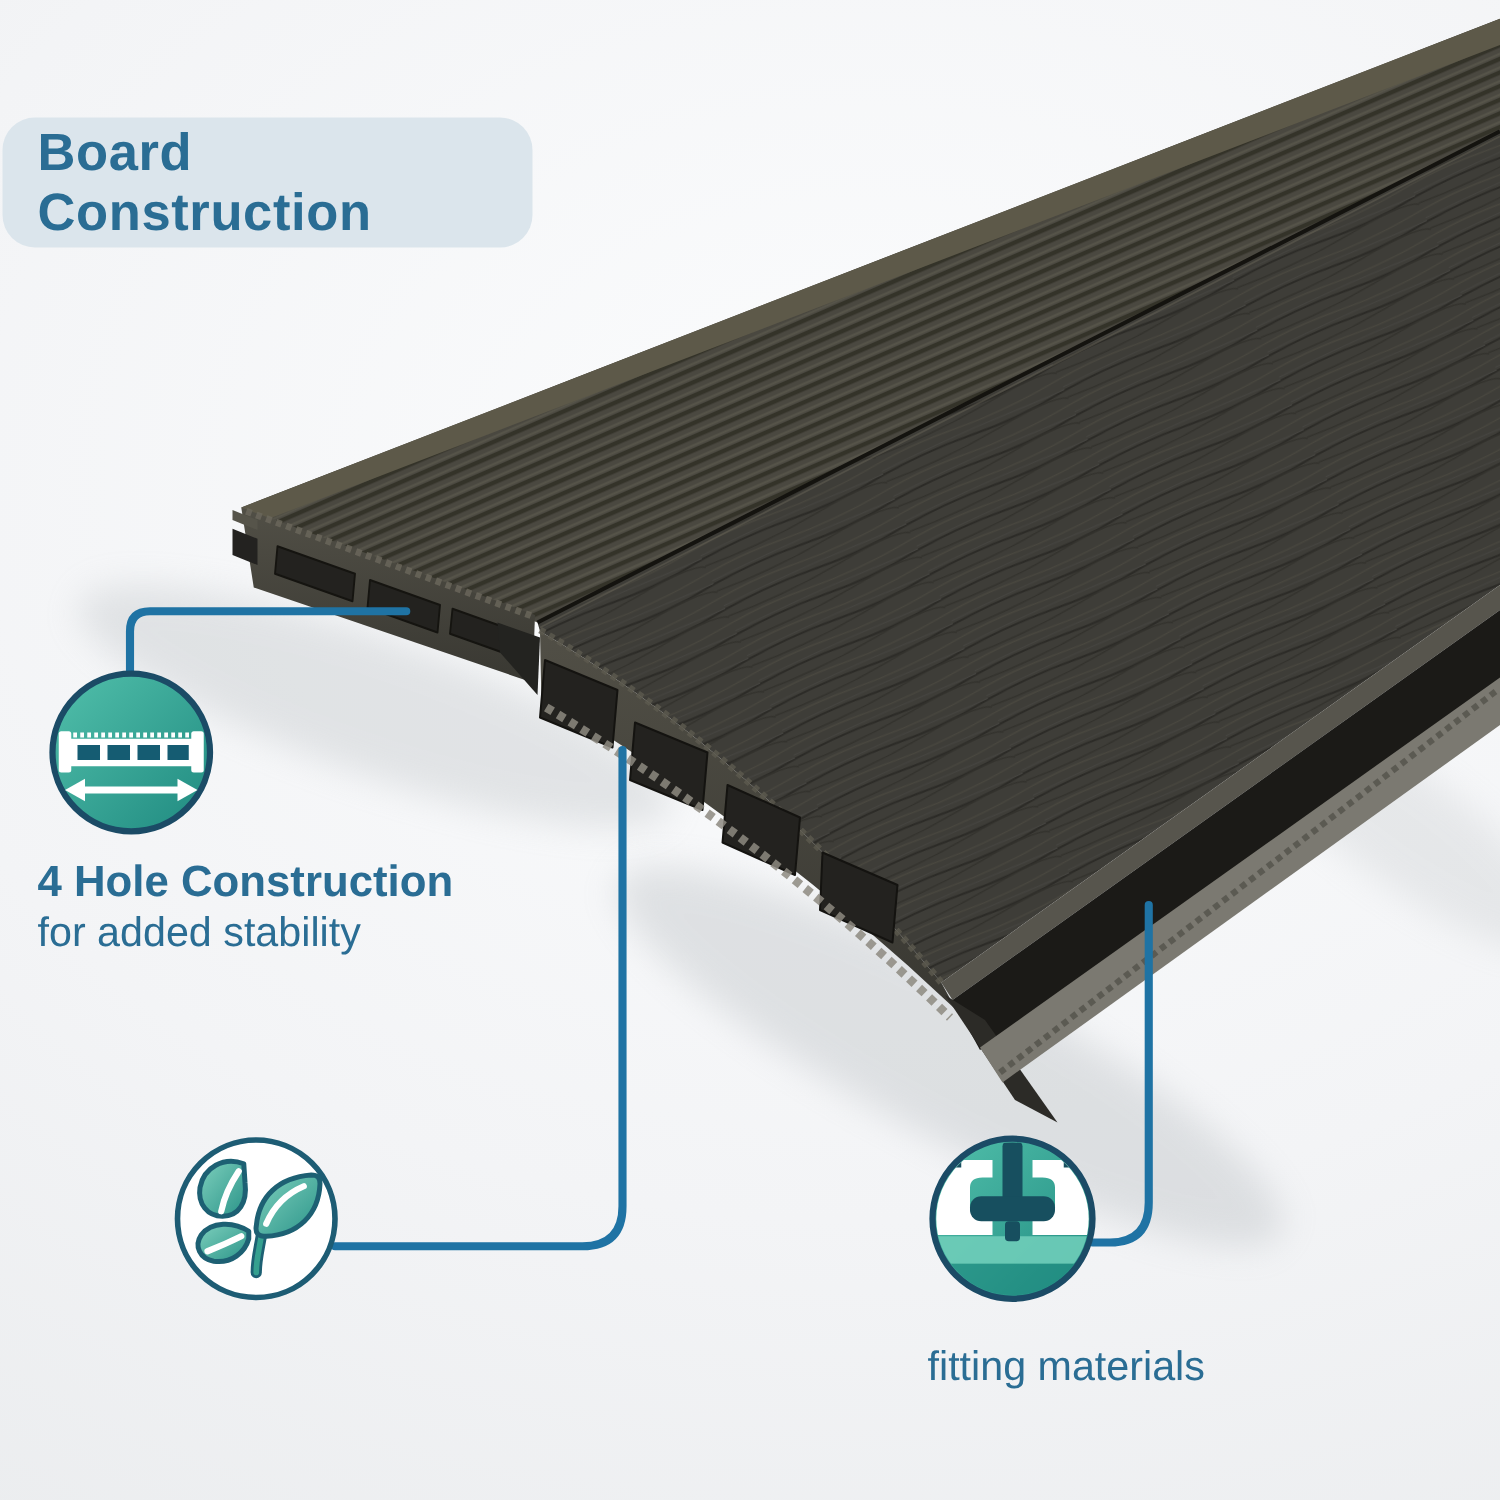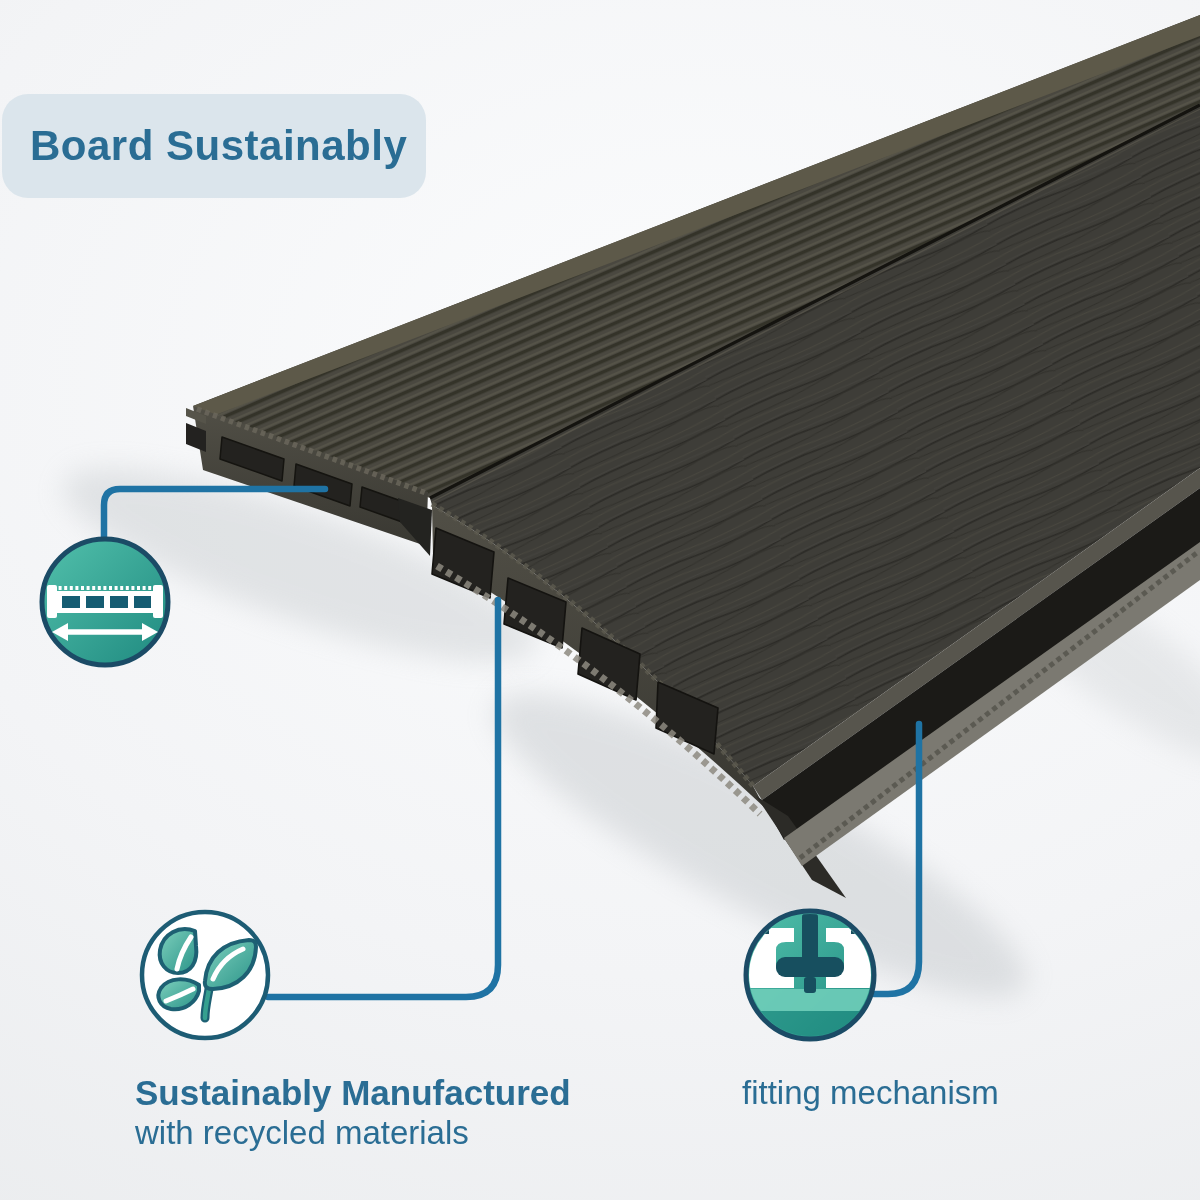--- a/index.html
+++ b/index.html
@@ -107,21 +107,21 @@
     </g>
   </svg>
 
   <svg class="abs" style="left:0;top:0" width="1200" height="1200" viewBox="0 0 1200 1200">
     <path class="connector" d="M325,489 L120,489 Q104,489 104,505 L104,537"></path>
     <path class="connector" d="M268,997 L466,997 Q498,997 498,965 L498,600"></path>
     <path class="connector" d="M874,994 L888,994 Q919,994 919,962 L919,724"></path>
   </svg>
 
   <div id="title-badge" class="abs">
-    <span>Board Sustainably</span>
+    <span>Board Construction</span>
   </div>
 
   <svg class="abs" style="left:35px;top:532px" width="140" height="140" viewBox="0 0 140 140">
     <defs>
       <linearGradient id="tealG1" x1="0" y1="0" x2="1" y2="1">
         <stop offset="0" stop-color="#52c0ab"></stop>
           <stop offset="1" stop-color="#1f8a80"></stop>
       </linearGradient>
     </defs>
     <circle cx="70" cy="70" r="63" fill="url(#tealG1)" stroke="#1b4b66" stroke-width="5"></circle>
@@ -132,20 +132,24 @@
     <rect x="27" y="64" width="18" height="12" fill="#155c72"></rect>
     <rect x="51" y="64" width="18" height="12" fill="#155c72"></rect>
     <rect x="75" y="64" width="18" height="12" fill="#155c72"></rect>
     <rect x="99" y="64" width="17" height="12" fill="#155c72"></rect>
     <g>
       <line x1="30" y1="100" x2="110" y2="100" stroke="#ffffff" stroke-width="5.5"></line>
       <polygon points="17,100 33,91 33,109" fill="#ffffff"></polygon>
       <polygon points="123,100 107,91 107,109" fill="#ffffff"></polygon>
     </g>
   </svg>
+  <div class="abs feature-text" style="left:30px;top:686px;width:420px">
+    <div class="heading">4 Hole Construction</div>
+    <div class="subheading">for added stability</div>
+  </div>
 
   <svg class="abs" style="left:135px;top:905px" width="140" height="140" viewBox="0 0 140 140">
     <defs>
       <linearGradient id="leafG" x1="0" y1="0" x2="1" y2="1">
         <stop offset="0" stop-color="#7ed0bd"></stop>
           <stop offset="1" stop-color="#2b9489"></stop>
       </linearGradient>
     </defs>
     <circle cx="70" cy="70" r="63" fill="#ffffff" stroke="#1d5c74" stroke-width="4.5"></circle>
 
@@ -153,24 +157,20 @@
     <path d="M74,84 C72,96 70,103 70,113" fill="none" stroke="#35a08f" stroke-width="4.5" stroke-linecap="round"></path>
     <path d="M70,76 C72,52 88,37 114,35 C119,35 121,37 121,42 C120,67 103,83 78,84 C72,84 69,82 70,76 Z" fill="url(#leafG)" stroke="#1d6073" stroke-width="4" stroke-linejoin="round"></path>
     <path d="M108,44 C94,50 84,60 78,74" fill="none" stroke="#ffffff" stroke-width="5" stroke-linecap="round"></path>
 
     <path d="M60,26 C44,20 28,29 25,45 C23,58 31,68 43,68 C56,68 63,57 61,41 Z" fill="url(#leafG)" stroke="#1d6073" stroke-width="4" stroke-linejoin="round"></path>
     <path d="M56,32 C48,44 44,54 42,64" fill="none" stroke="#ffffff" stroke-width="5" stroke-linecap="round"></path>
 
     <path d="M64,80 C52,72 34,72 26,83 C20,92 25,102 36,104 C50,106 61,97 64,86 Z" fill="url(#leafG)" stroke="#1d6073" stroke-width="4" stroke-linejoin="round"></path>
     <path d="M31,96 C41,92 50,88 58,84" fill="none" stroke="#ffffff" stroke-width="5" stroke-linecap="round"></path>
   </svg>
-  <div class="abs feature-text" style="left:135px;top:1073px;width:480px">
-    <div class="heading">Sustainably Manufactured</div>
-    <div class="subheading">with recycled materials</div>
-  </div>
 
   <svg class="abs" style="left:740px;top:905px" width="140" height="140" viewBox="0 0 140 140">
     <defs>
       <linearGradient id="tealG2" x1="0" y1="0" x2="1" y2="1">
         <stop offset="0" stop-color="#52c0ab"></stop>
           <stop offset="1" stop-color="#1f8a80"></stop>
       </linearGradient>
       <clipPath id="fastClip">
           <circle cx="70" cy="70" r="61"></circle>
         </clipPath>
@@ -187,16 +187,16 @@
       <rect x="111" y="23" width="9" height="6" fill="#174f5f"></rect>
 
       <g>
         <rect x="62" y="8" width="16" height="48" rx="4" fill="#174f5f"></rect>
         <rect x="36" y="52" width="68" height="20" rx="9" fill="#174f5f"></rect>
         <rect x="64" y="72" width="12" height="16" rx="3" fill="#174f5f"></rect>
       </g>
     </g>
   </svg>
   <div class="abs feature-text" style="left:742px;top:1073px;width:420px">
-    <div class="subheading">fitting mechanism</div>
+    <div class="subheading">fitting materials</div>
   </div>
 
 </div>
 
 </body></html>

